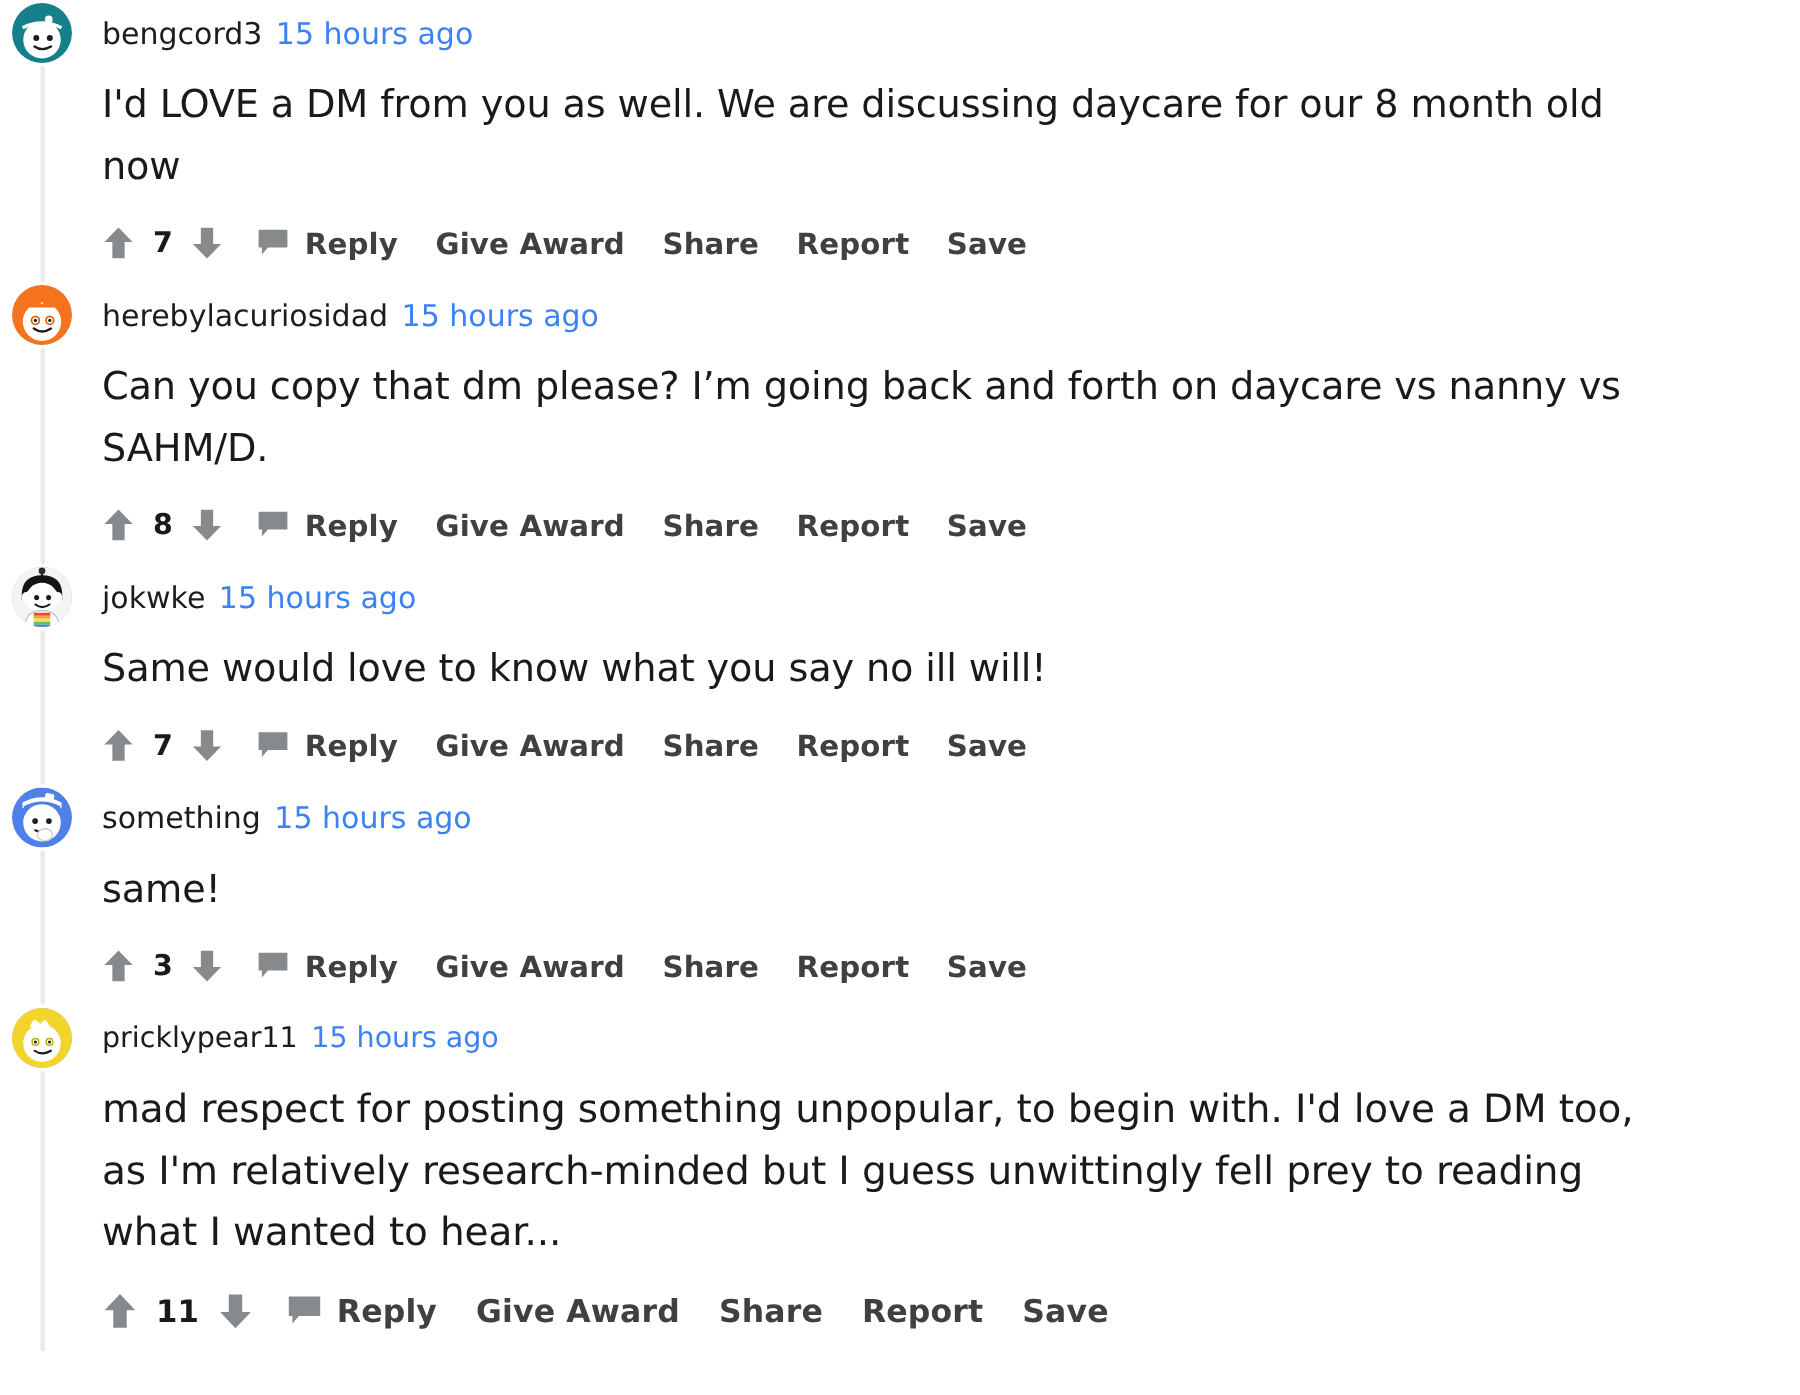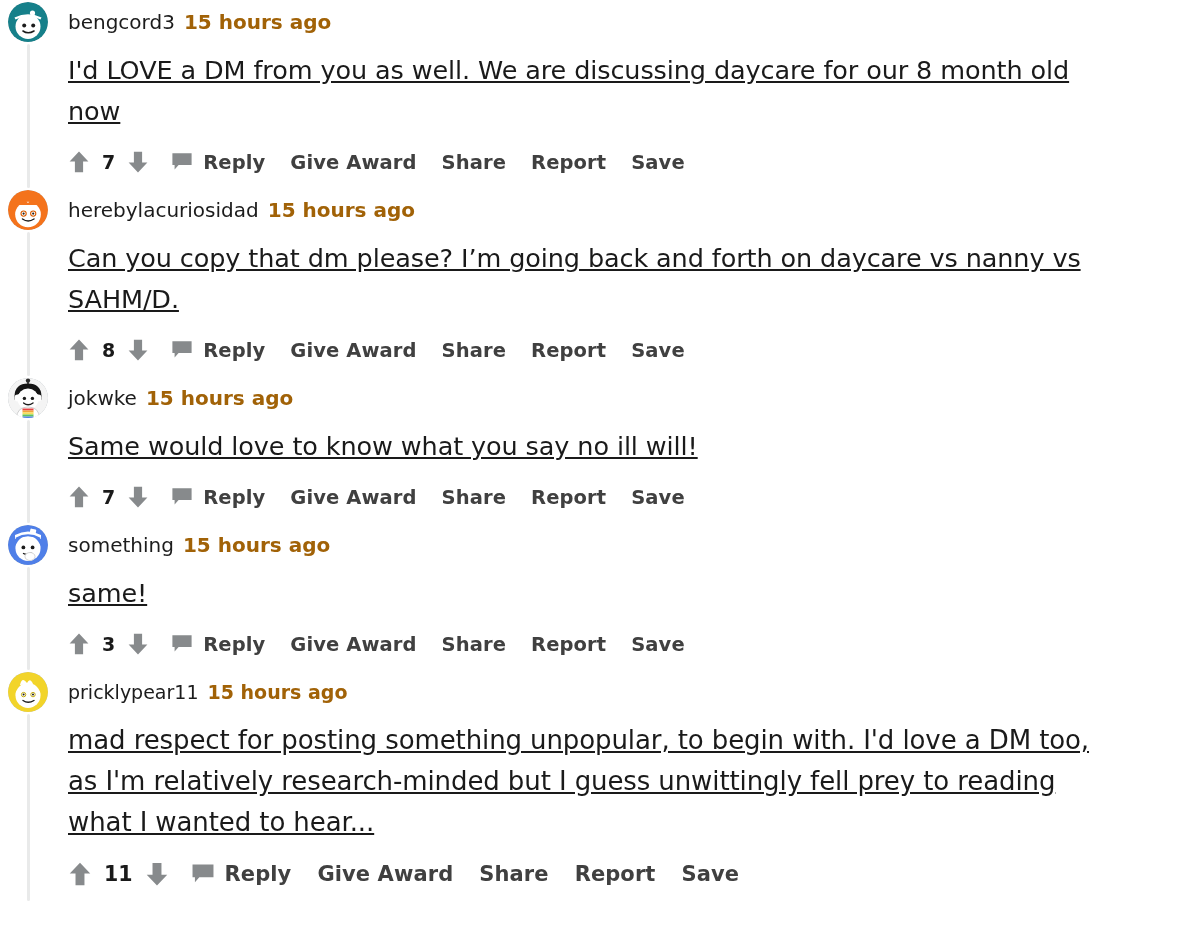--- a/index.html
+++ b/index.html
@@ -52,23 +52,23 @@
     align-items: baseline;
     white-space: nowrap;
   }
   .username {
     color: #1c1c1c;
     font-size: 20px;
     font-weight: 400;
     letter-spacing: 0;
   }
   .timestamp {
-    color: #a16207;
+    color: #3b82f6;
     font-size: 20px;
-    font-weight: 700;
+    font-weight: 400;
     margin-left: 9px;
   }
 
   
   .c-body-wrap {
     position: relative;
     padding-left: 68px;
     padding-right: 14px;
   }
   .thread-line {
@@ -83,21 +83,20 @@
 
   
   .c-text {
     color: #1a1a1a;
     font-size: 25.5px;
     line-height: 41px;
     font-weight: 400;
     padding-top: 6px;
     word-wrap: break-word;
     letter-spacing: -0.1px;
-    text-decoration: underline;
   }
 
   
   .c-actions {
     display: flex;
     align-items: center;
     height: 56px;
     padding-top: 4px;
   }
   .vote {

